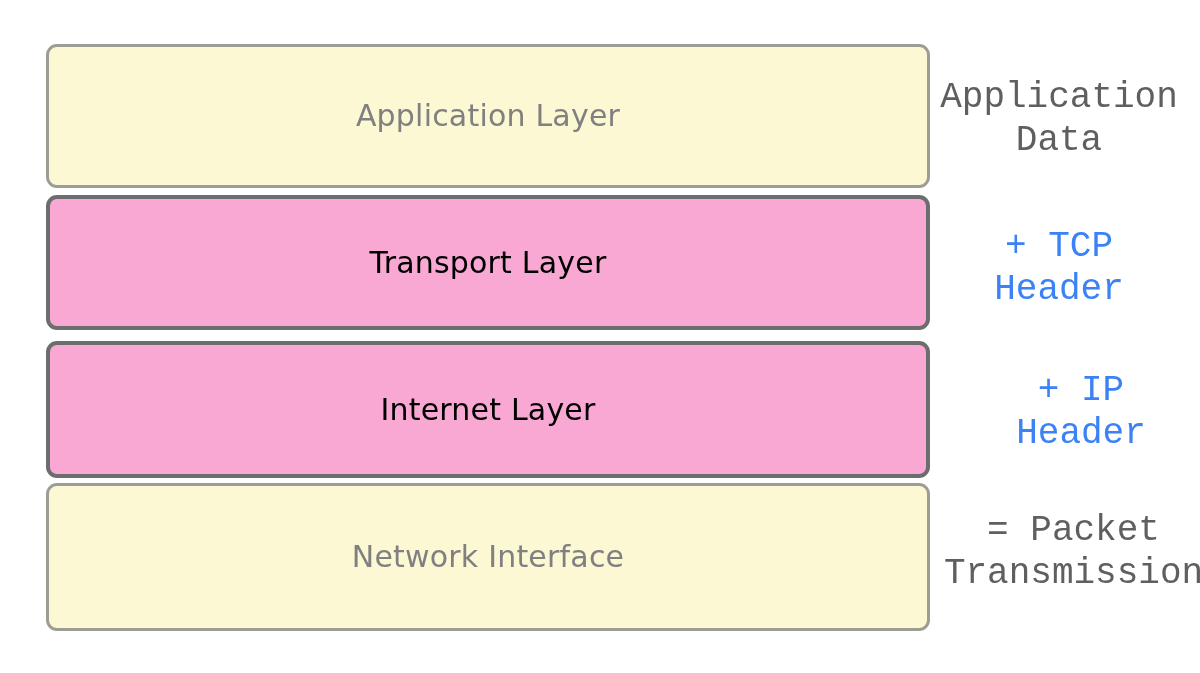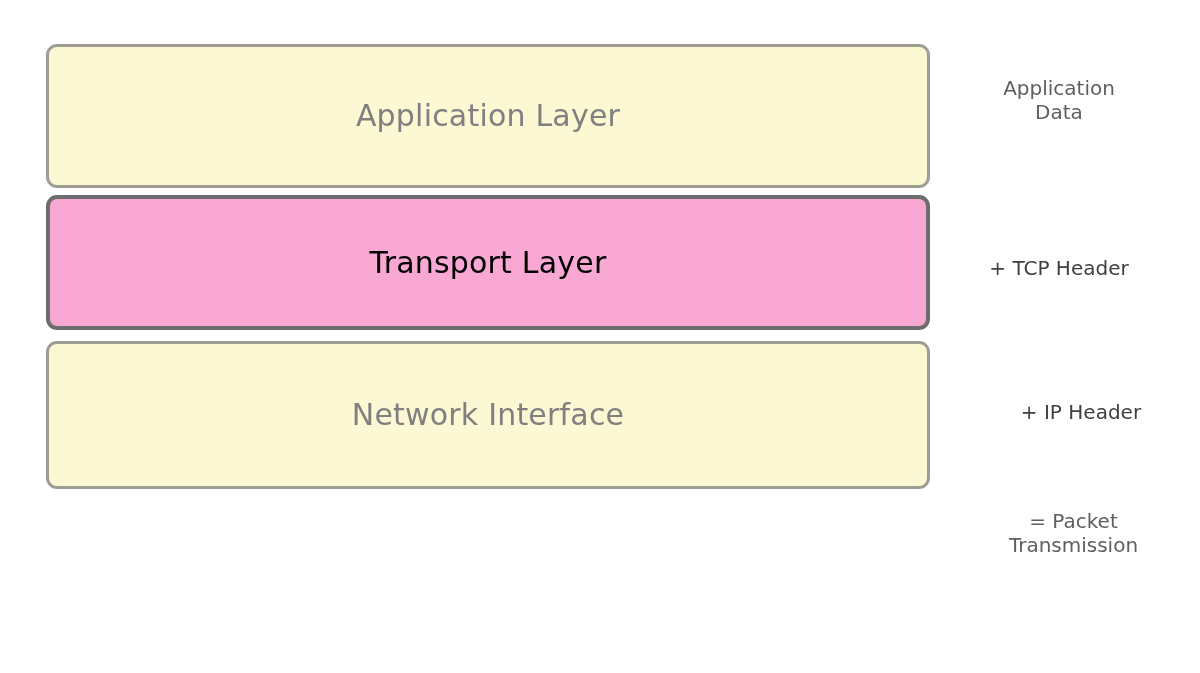--- a/index.html
+++ b/index.html
@@ -89,43 +89,47 @@
     text-align: center;
     padding: 0 4px;
   }
 
   .ann-0 { height: 151px; align-items: flex-start; padding-top: 32px; }
   .ann-1 { height: 146px; align-items: center; }
   .ann-2 { height: 142px; align-items: center; padding-left: 48px; }
   .ann-3 { height: 149px; align-items: flex-start; padding-top: 26px; padding-left: 33px; }
 
   .annotation-text {
-    font-size: 20px;
+    font-size: 36px;
     line-height: 1.2;
     white-space: pre-line;
     user-select: none;
+    font-family: Liberation Mono, monospace;
   }
   .annotation.tone-muted .annotation-text { color: #5f5f5f; }
-  .annotation.tone-strong .annotation-text { color: #404040; }
+  .annotation.tone-strong .annotation-text { color: #3b82f6; }
 </style>
 </head>
 <body>
 
 <div id="diagram">
 
   <div class="stack">
 
     <div class="layer-row tone-pale row-0">
       <span class="layer-label">Application Layer</span>
     </div>
 
     <div class="layer-row tone-accent row-1">
       <span class="layer-label">Transport Layer</span>
     </div>
 
+    <div class="layer-row tone-accent row-2">
+      <span class="layer-label">Internet Layer</span>
+    </div>
 
     <div class="layer-row tone-pale row-3">
       <span class="layer-label">Network Interface</span>
     </div>
 
   </div>
 
   <div class="annotations">
 
     <div class="annotation tone-muted ann-0">

